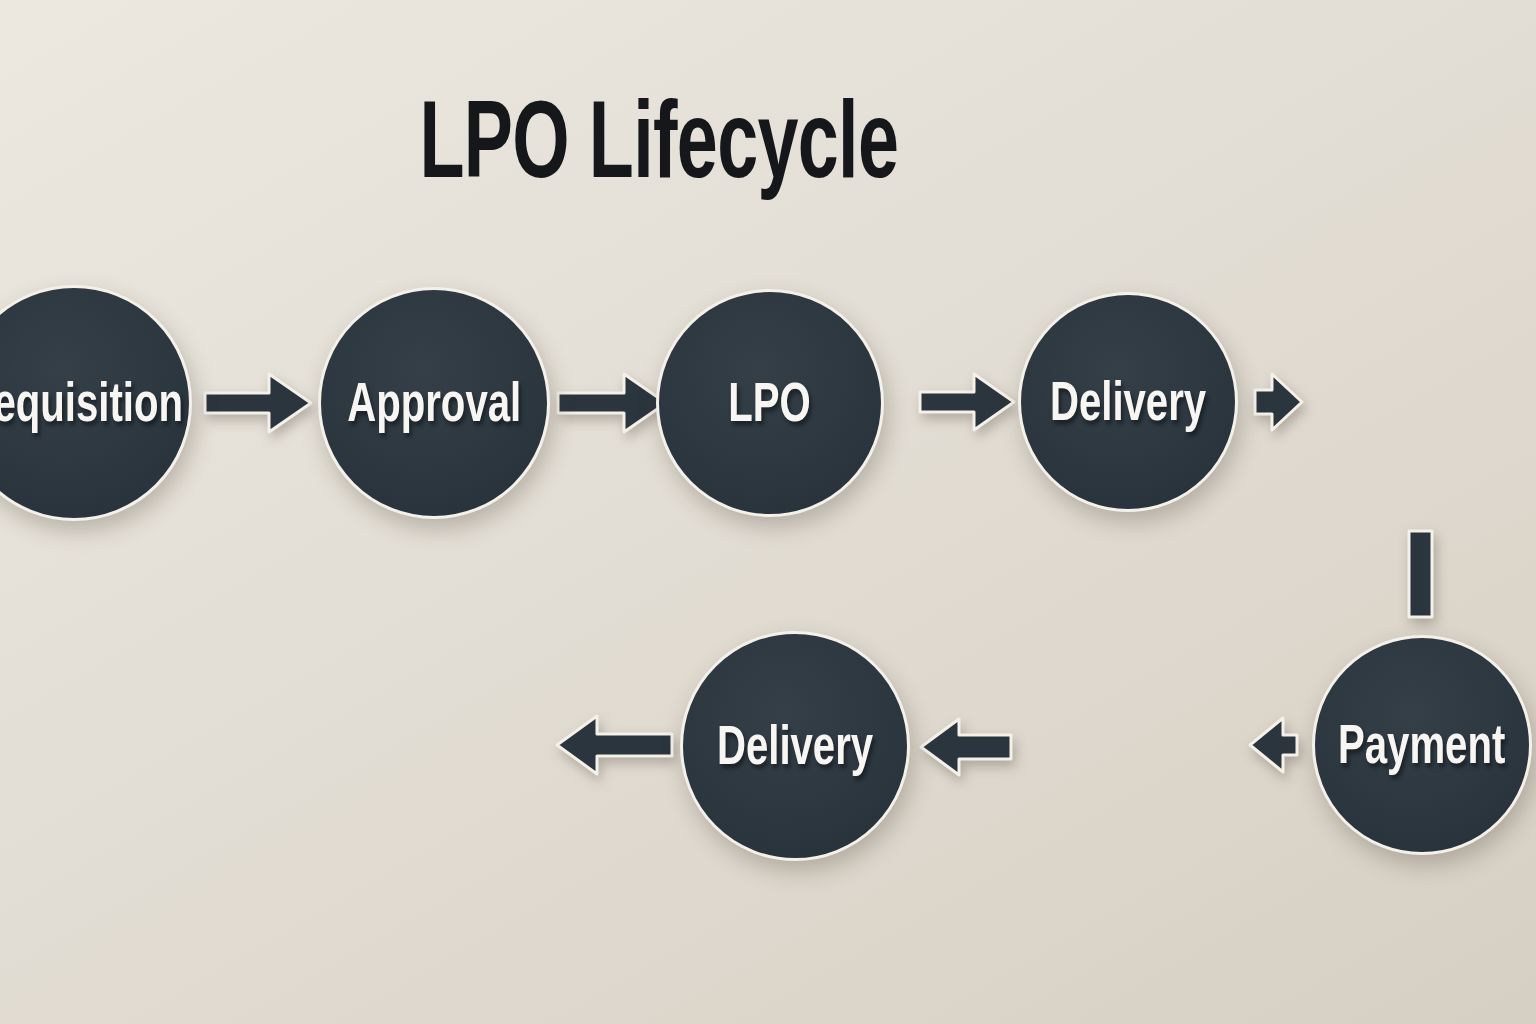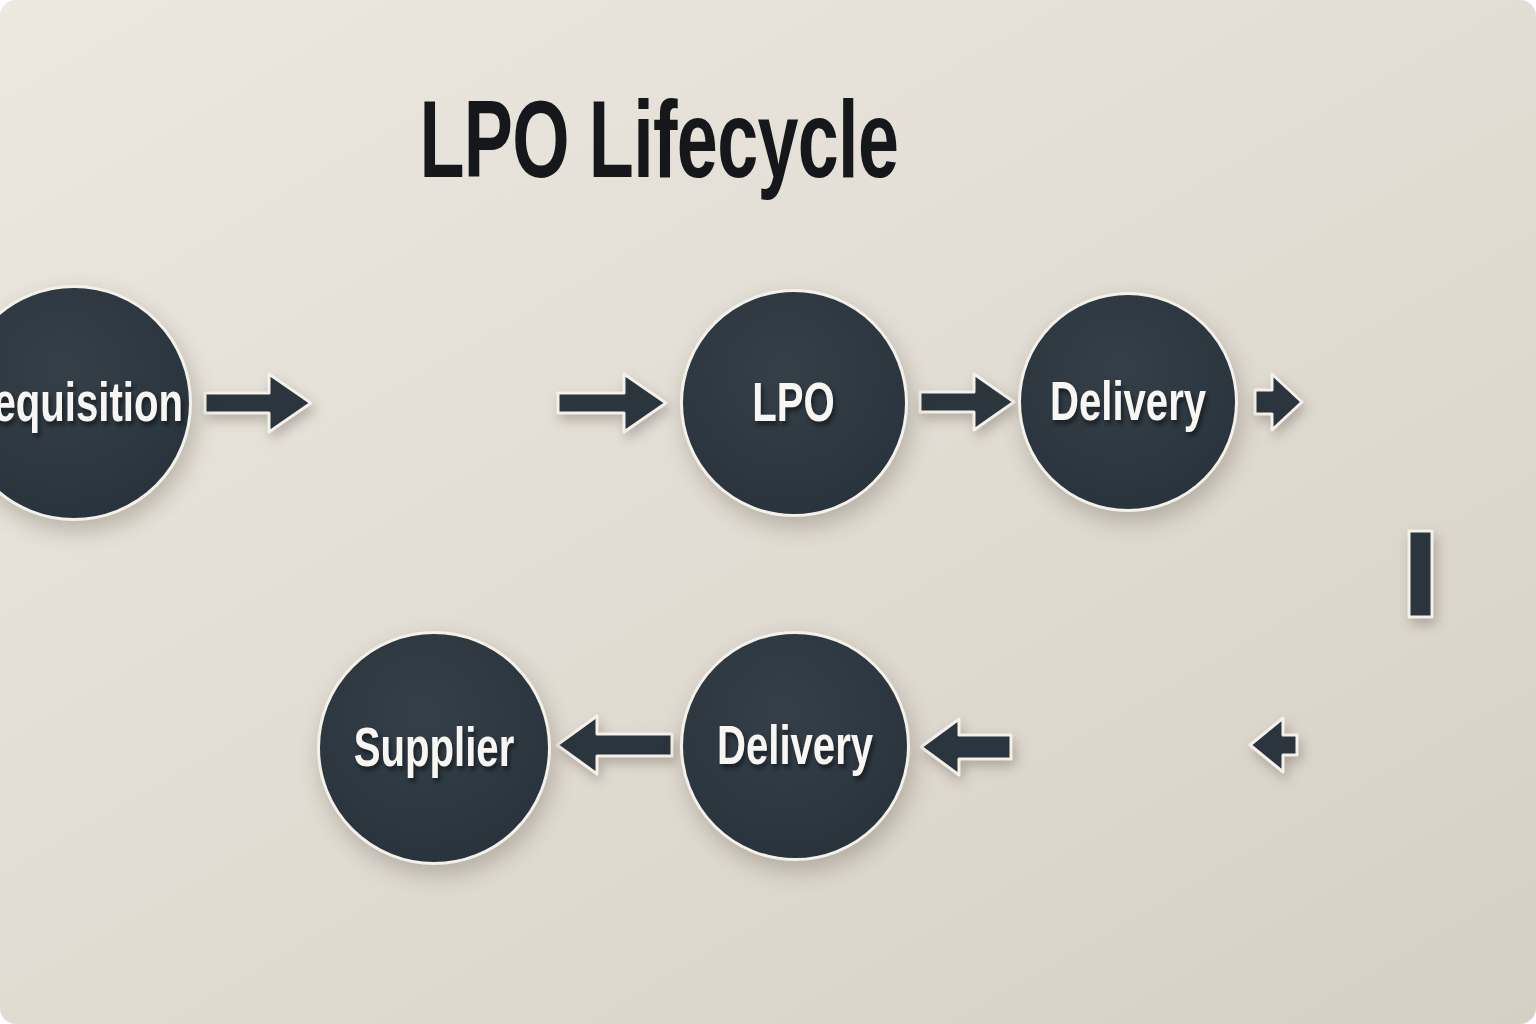--- a/index.html
+++ b/index.html
@@ -4,21 +4,20 @@
 <style>
   html, body { margin: 0; padding: 0; }
   .stage {
     position: relative;
     width: 1536px;
     height: 1024px;
     overflow: hidden;
     font-family: "Liberation Sans", "DejaVu Sans", sans-serif;
     background: var(--background, #e2ddd3);
     background-image: linear-gradient(150deg, #ece8df 0%, #e3ded5 45%, #d6cfc3 100%);
-    border-radius: 16px;
   }
 
   .title {
     position: absolute;
     top: 84px;
     left: 304px;
     width: 700px;
     margin: 0;
     text-align: center;
     font-size: 110px;
@@ -69,21 +68,21 @@
     transform-origin: center;
     text-shadow: 3px 4px 5px rgba(0, 0, 0, 0.45);
   }
   .node-three-way-match .node-label {
     white-space: normal;
     width: 300px;
   }
 
   .n-requisition     { left: -44px;  top: 285px; width: 236px; height: 236px; }
   .n-approval        { left: 318px;  top: 287px; width: 232px; height: 232px; }
-  .n-lpo             { left: 680px;  top: 289px; width: 228px; height: 228px; }
+  .n-lpo             { left: 656px;  top: 289px; width: 228px; height: 228px; }
   .n-delivery-top    { left: 1018px; top: 292px; width: 220px; height: 220px; }
   .n-receiving       { left: 1310px; top: 289px; width: 222px; height: 222px; }
   .n-supplier        { left: 317px;  top: 631px; width: 234px; height: 234px; }
   .n-delivery-bottom { left: 680px;  top: 631px; width: 230px; height: 230px; }
   .n-three-way-match { left: 1020px; top: 632px; width: 226px; height: 226px; }
   .n-payment         { left: 1312px; top: 635px; width: 220px; height: 220px; }
 </style>
 </head>
 <body>
 
@@ -99,33 +98,36 @@
     <rect class="shape" x="1409" y="531" width="23" height="86"></rect>
     <polygon class="shape" points="1297,735 1283,735 1283,718 1250,745 1283,772 1283,755 1297,755"></polygon>
     <polygon class="shape" points="1011,735 959,735 959,719 921,747 959,775 959,759 1011,759"></polygon>
     <polygon class="shape" points="672,734 597,734 597,716 557,745 597,774 597,756 672,756"></polygon>
   </svg>
 
   <div class="node n-requisition">
     <span class="node-label">Requisition</span>
   </div>
 
+  <div class="node n-approval">
+    <span class="node-label">Approval</span>
+  </div>
 
   <div class="node n-lpo">
     <span class="node-label">LPO</span>
   </div>
 
   <div class="node n-delivery-top">
     <span class="node-label">Delivery</span>
   </div>
 
 
-  <div class="node n-supplier">
-    <span class="node-label">Supplier</span>
-  </div>
 
   <div class="node n-delivery-bottom">
     <span class="node-label">Delivery</span>
   </div>
 
 
+  <div class="node n-payment">
+    <span class="node-label">Payment</span>
+  </div>
 
 </div>
 
 </body></html>

